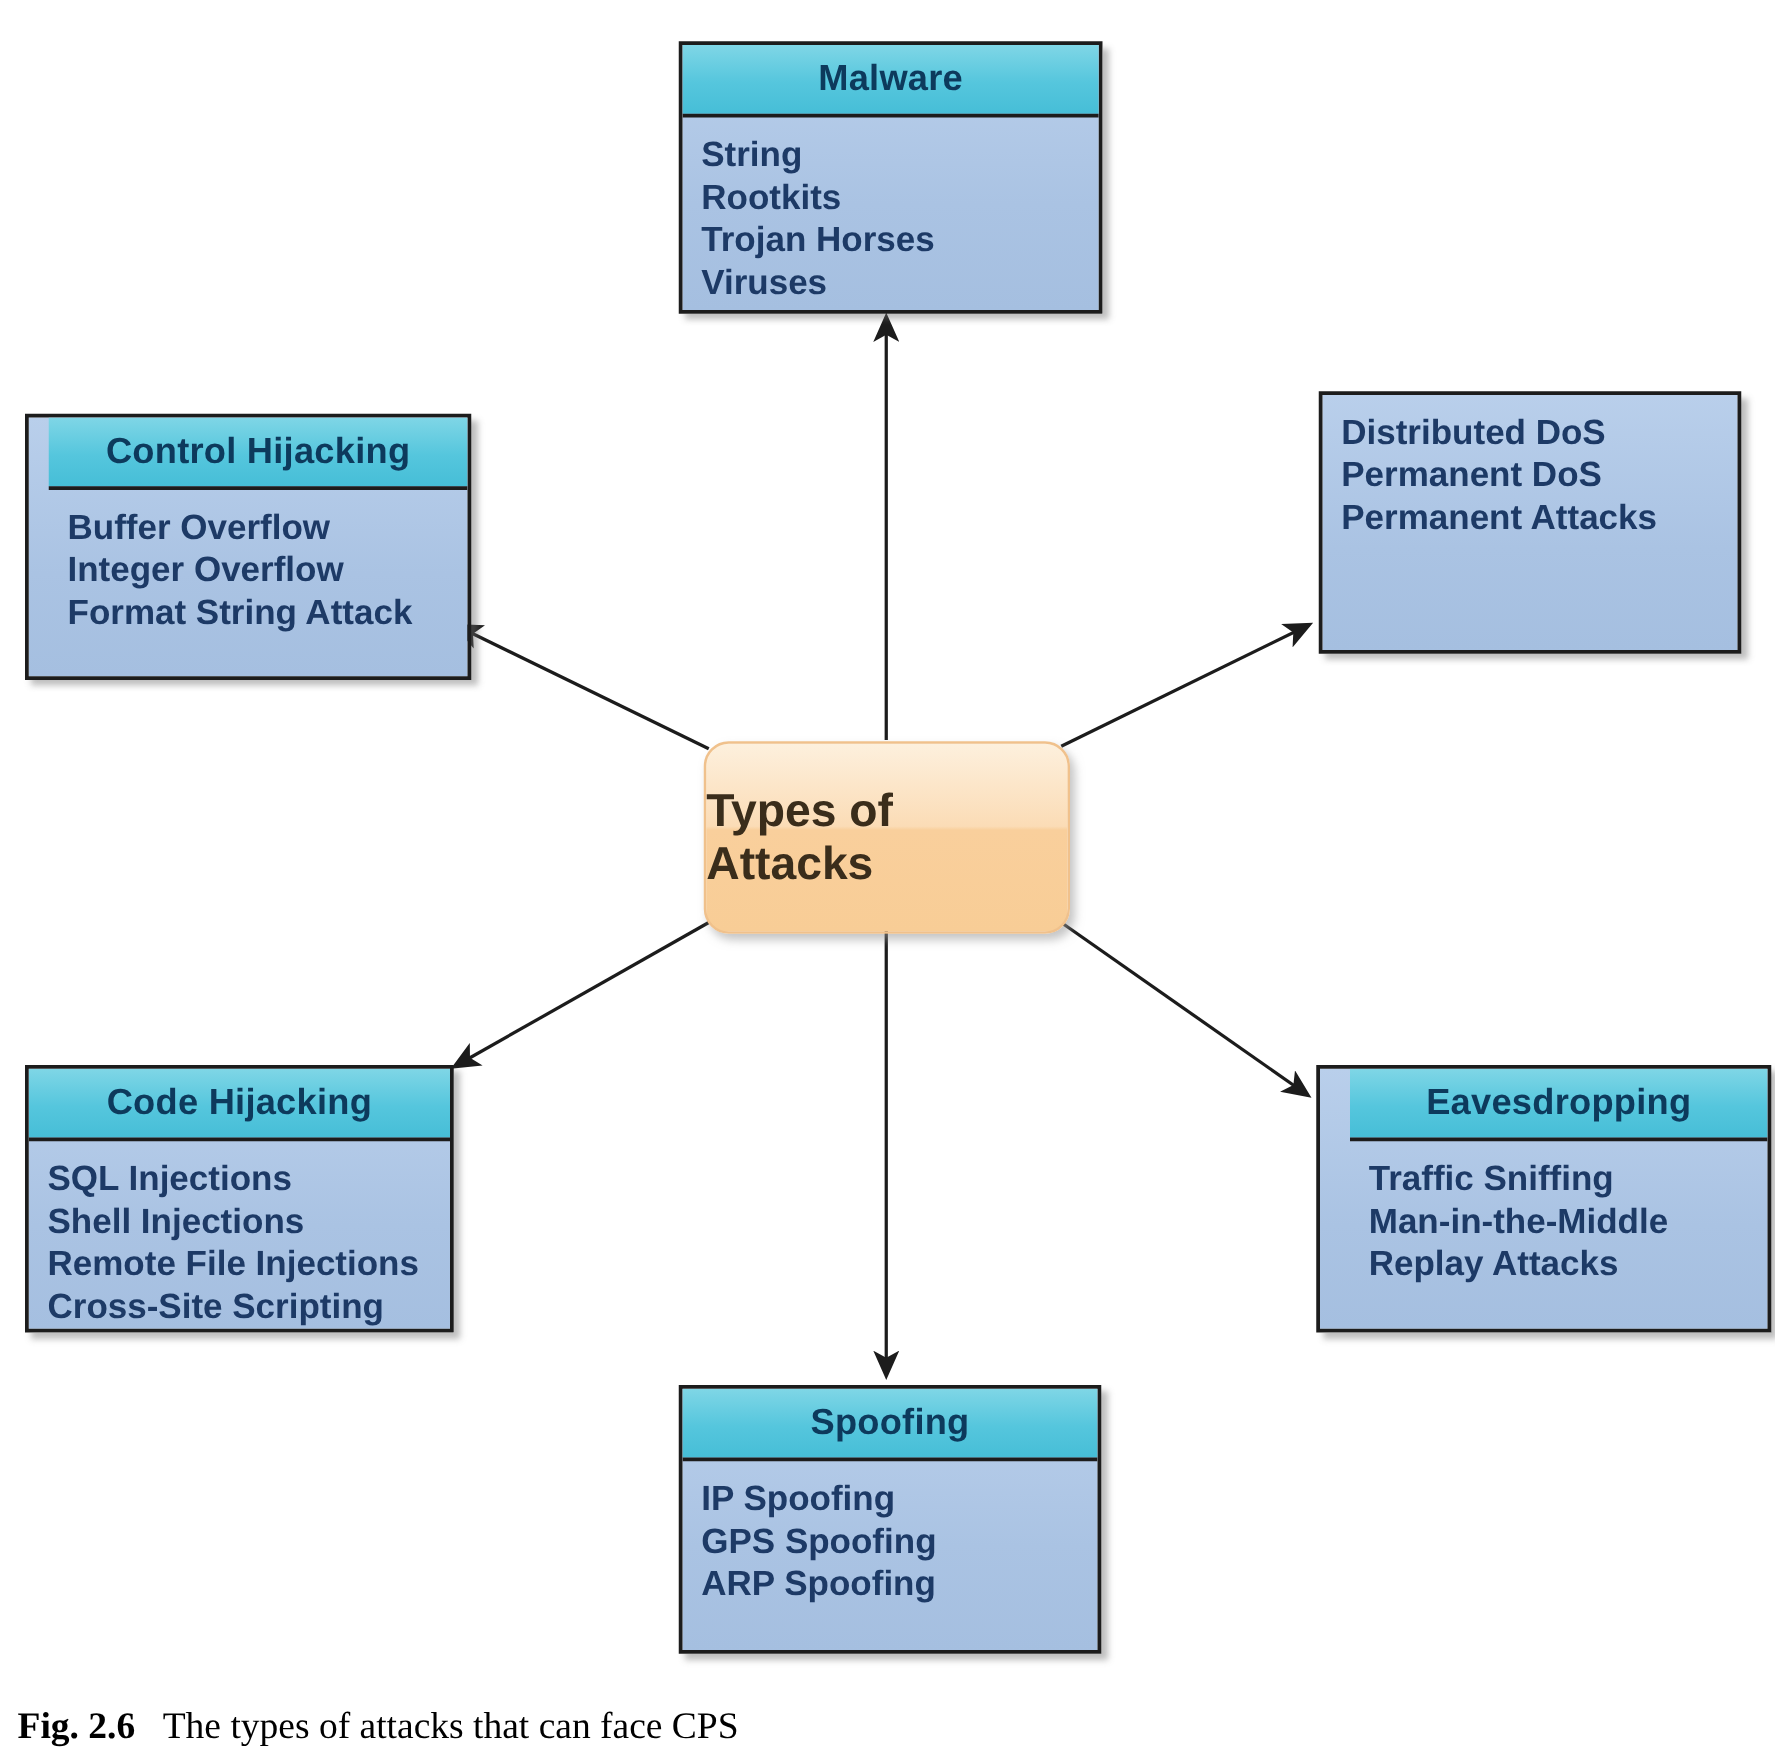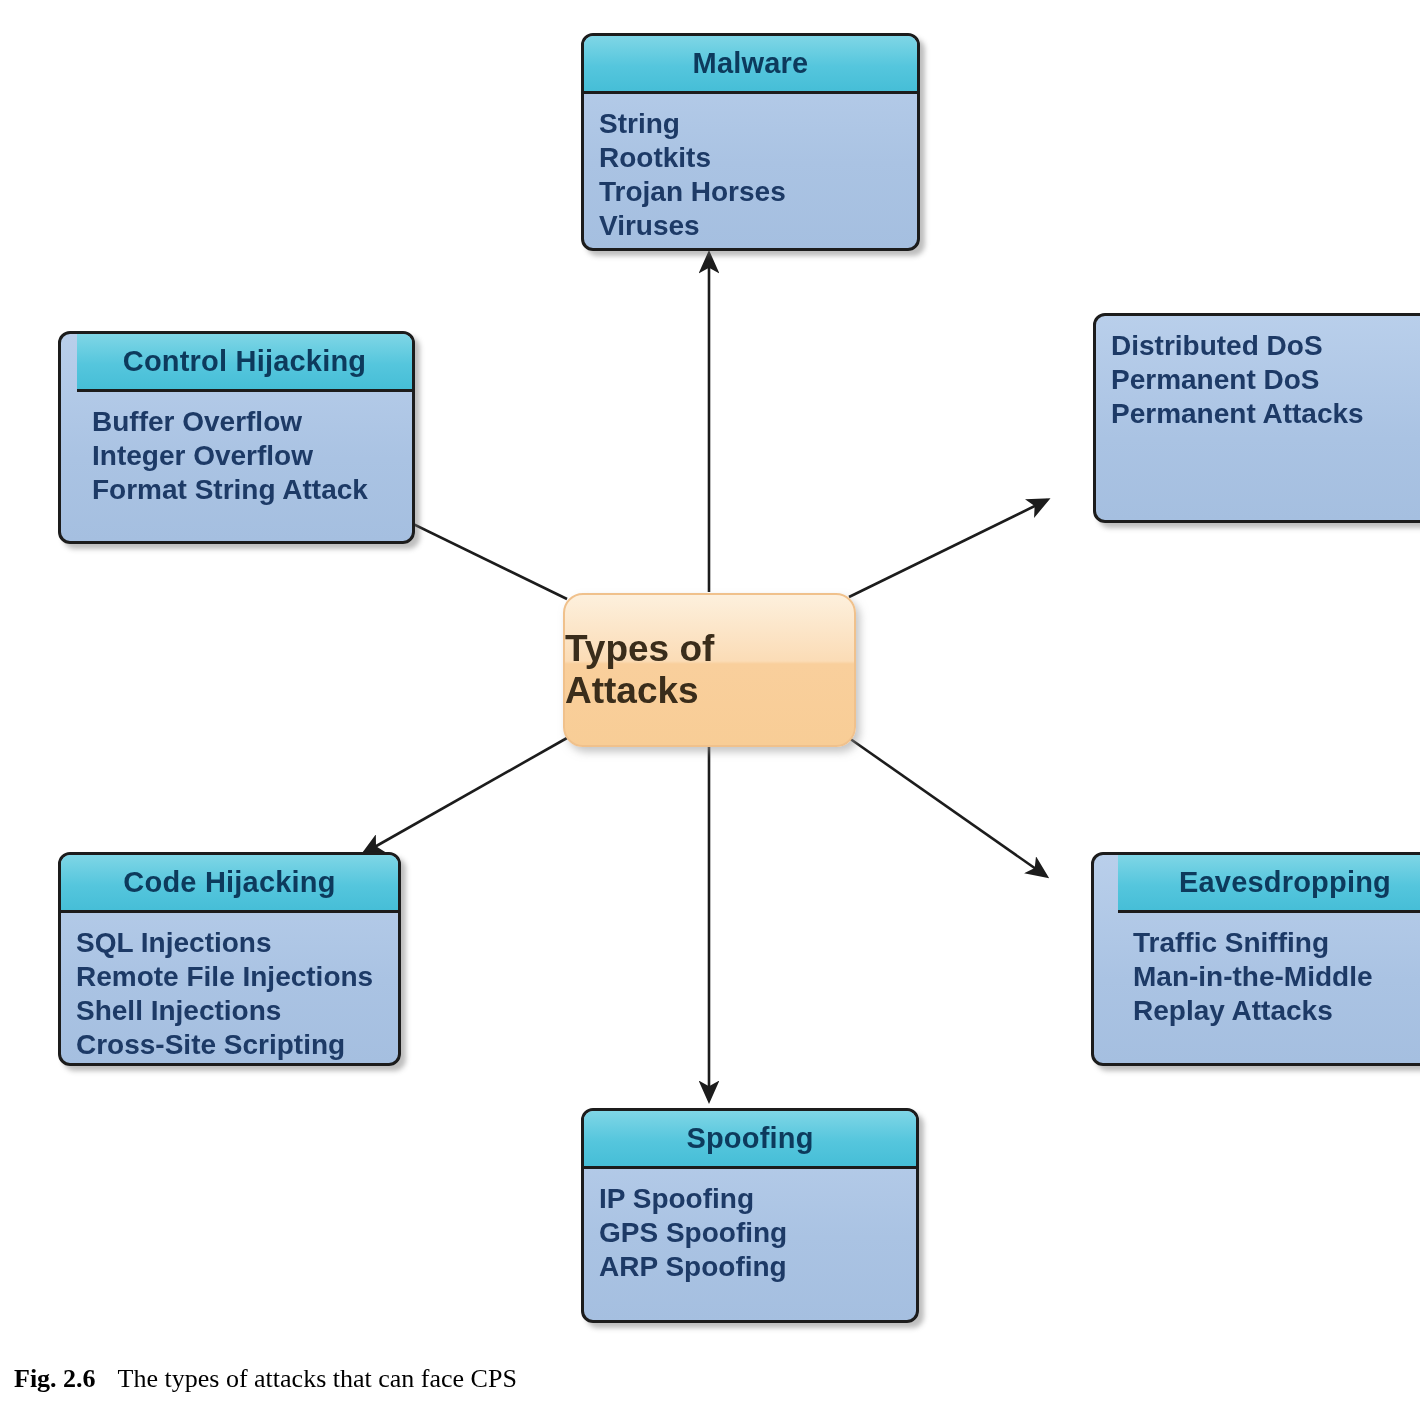--- a/index.html
+++ b/index.html
@@ -19,25 +19,24 @@
     position: absolute;
     left: 0; top: 0;
     width: 1420px; height: 1411px;
     pointer-events: none;
   }
 
   
   .node {
     position: absolute;
     border: 3px solid #1c1c1c;
-    border-radius: 12px;
+    border-radius: 0;
     box-shadow: 5px 5px 5px rgba(110,110,110,0.45);
     background: linear-gradient(180deg, #b9cfeb 0%, #aac3e3 60%, #a5bfe0 100%);
     overflow: hidden;
-    margin-left: 38px;
   }
   .node-header {
     height: 55px;
     display: flex;
     align-items: center;
     justify-content: center;
     background: linear-gradient(180deg, #7fd6e6 0%, #55c6dd 55%, #46bed7 100%);
     border-bottom: 3px solid #1c1c1c;
     color: #0d3a5c;
     font-weight: 700;
@@ -68,21 +67,21 @@
     font-weight: 700;
     font-size: 37px;
   }
 
   
   .caption {
     position: absolute;
     left: 14px;
     top: 1364px;
     font-family: "Liberation Serif", serif;
-    font-size: 26px;
+    font-size: 30px;
     color: #000000;
     white-space: nowrap;
   }
   .caption .cap-label {
     font-weight: 700;
     margin-right: 22px;
   }
 </style>
 </head>
 <body>
@@ -131,22 +130,22 @@
   </div>
 
   <div class="center-node">
     <span>Types of Attacks</span>
   </div>
 
   <div class="node" style="left:20px; top:852px; width:337px; height:208px;">
     <div class="node-header">Code Hijacking</div>
     <div class="node-body">
       <div class="node-item">SQL Injections</div>
+      <div class="node-item">Shell Injections</div>
       <div class="node-item">Remote File Injections</div>
-      <div class="node-item">Shell Injections</div>
       <div class="node-item">Cross-Site Scripting</div>
     </div>
   </div>
 
   <div class="node" style="left:1053px; top:852px; width:334px; height:208px;padding-left:24px;">
     <div class="node-header">Eavesdropping</div>
     <div class="node-body">
       <div class="node-item">Traffic Sniffing</div>
       <div class="node-item">Man-in-the-Middle</div>
       <div class="node-item">Replay Attacks</div>

